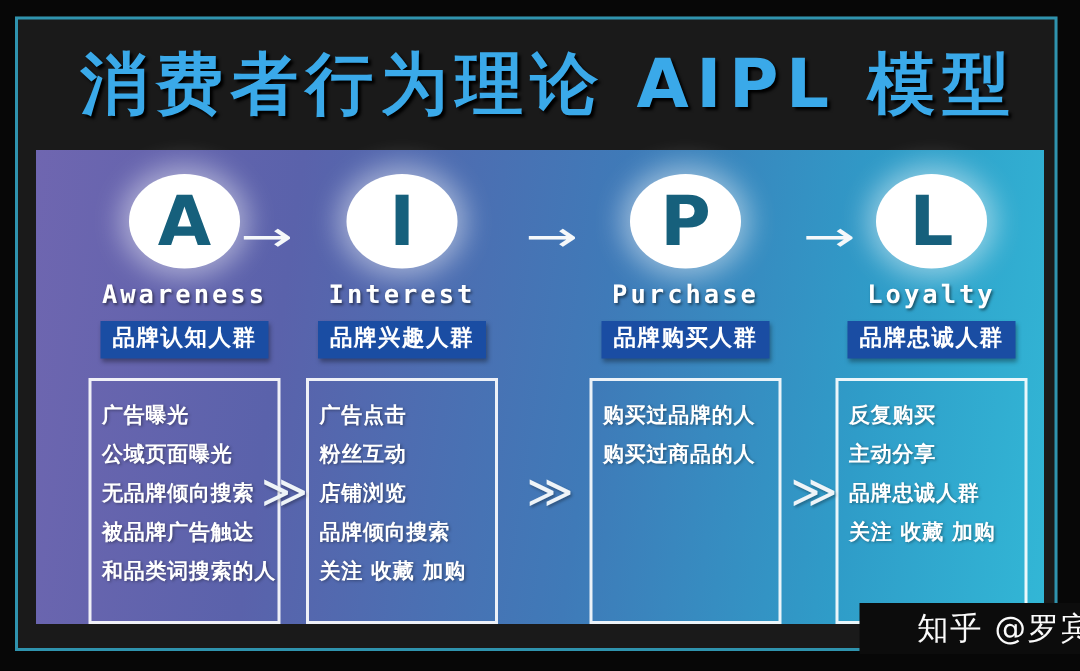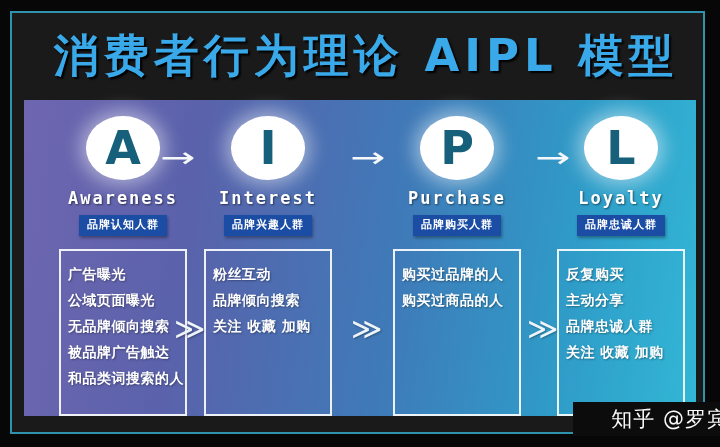--- a/index.html
+++ b/index.html
@@ -31,21 +31,21 @@
     box-shadow:0 0 18px 6px rgba(255,255,255,0.45);
   }
   .letter{font-size:46px;font-weight:bold;color:#16607c;line-height:1;}
   .ename{
     margin-top:8px;color:#fff;font-weight:bold;font-size:17px;
     font-family:"DejaVu Sans Mono",monospace;letter-spacing:2px;
     text-shadow:1px 1px 2px rgba(0,0,0,.5);white-space:nowrap;text-align:right;
   }
   .badge{
     margin-top:7px;background:#1a4da3;color:#fff;font-weight:bold;
-    font-size:11px;padding:2px 8px 4px;letter-spacing:1px;white-space:nowrap;
+    font-size:15px;padding:2px 8px 4px;letter-spacing:1px;white-space:nowrap;
     box-shadow:1px 2px 3px rgba(0,0,0,.35);
   }
   .box{
     margin-top:13px;width:128px;height:192px;box-sizing:border-box;
     border:2px solid rgba(255,255,255,.9);padding:10px 7px 0;
     display:flex;flex-direction:column;
   }
   .line{
     color:#fff;font-weight:bold;font-size:14px;line-height:26px;
     white-space:nowrap;letter-spacing:.5px;text-shadow:1px 1px 2px rgba(0,0,0,.35);
@@ -90,21 +90,23 @@
       </div>
     </div>
 
     <div class="col" style="left:178px">
       <div class="circle">
         <span class="letter">I</span>
       </div>
       <div class="ename">Interest</div>
       <div class="badge">品牌兴趣人群</div>
       <div class="box">
+        <div class="line">广告点击</div>
         <div class="line">粉丝互动</div>
+        <div class="line">店铺浏览</div>
         <div class="line">品牌倾向搜索</div>
         <div class="line">关注 收藏 加购</div>
       </div>
     </div>
 
     <div class="col" style="left:367px">
       <div class="circle">
         <span class="letter">P</span>
       </div>
       <div class="ename">Purchase</div>

